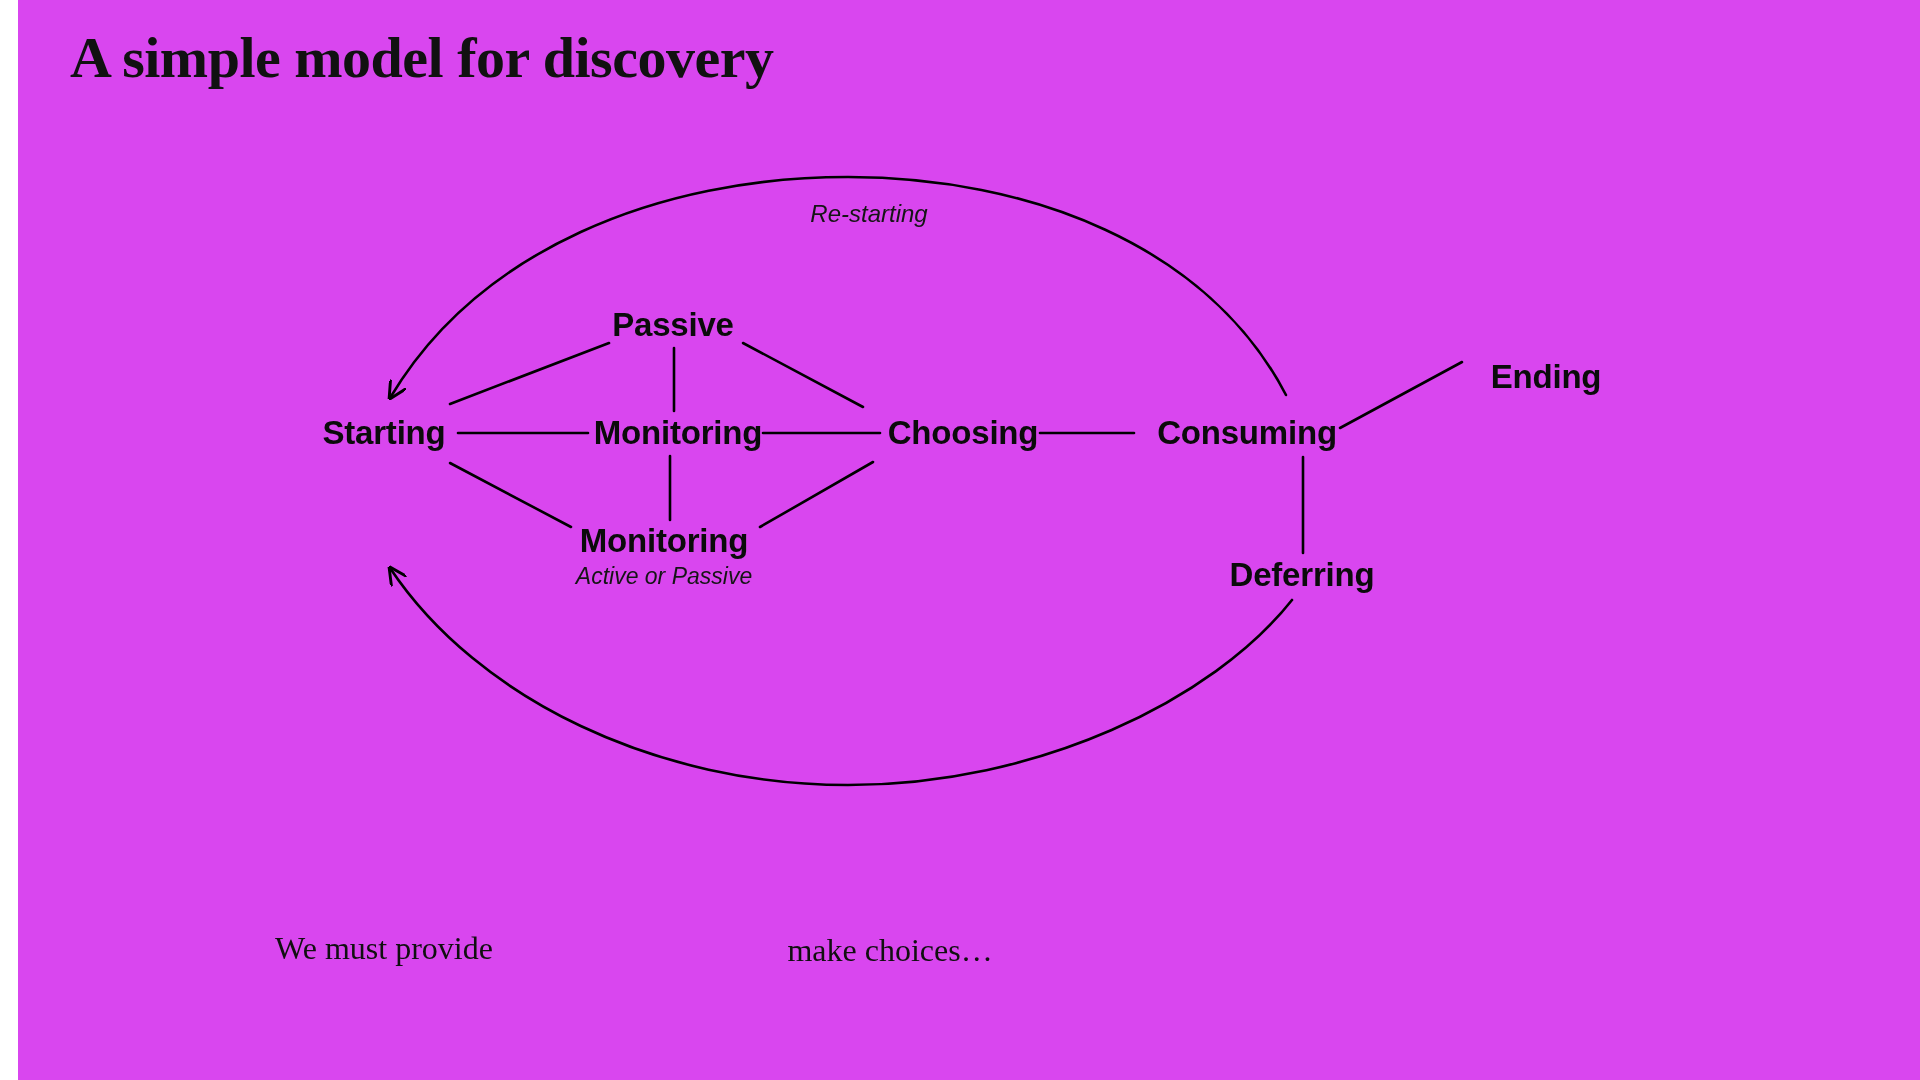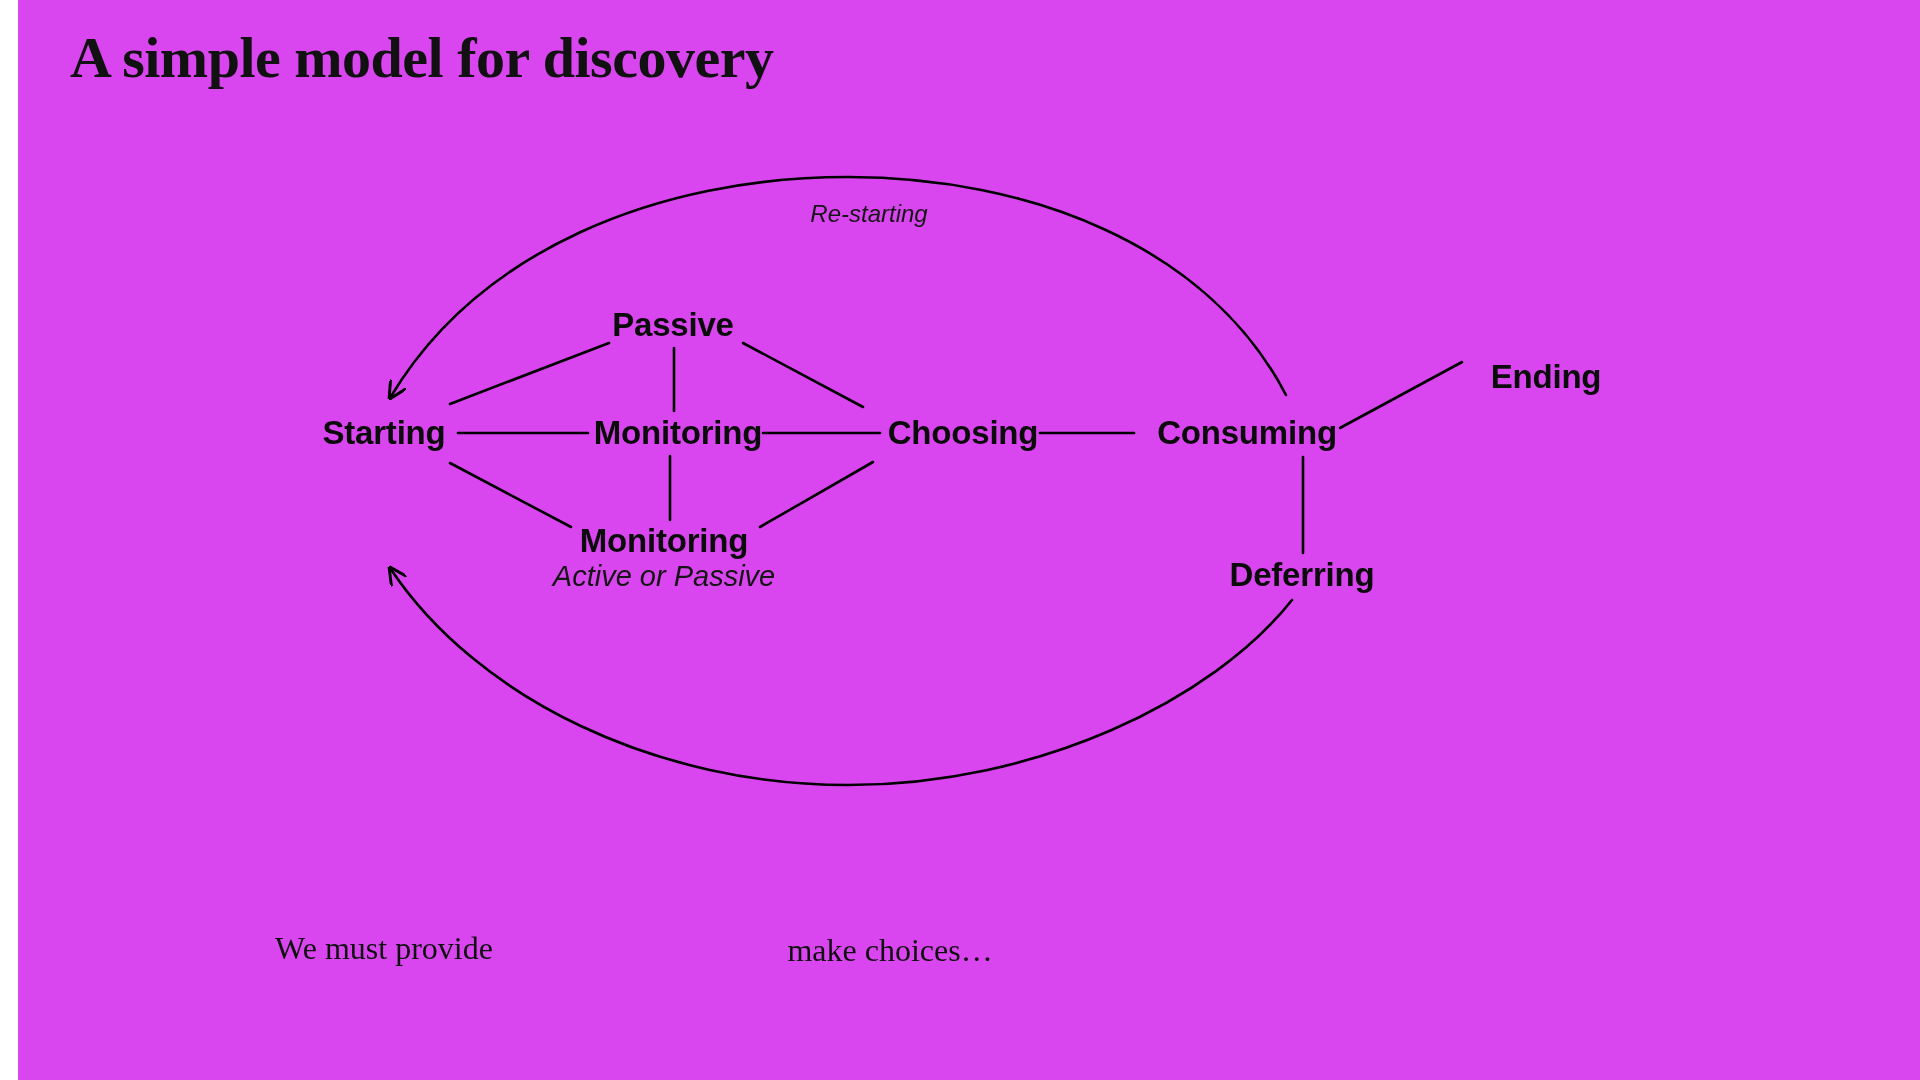--- a/index.html
+++ b/index.html
@@ -49,21 +49,21 @@
     color: #0b0b0b;
     white-space: nowrap;
     transform: translate(-50%, -50%);
     letter-spacing: -0.2px;
   }
   .sub-label {
     position: absolute;
     font-family: "Liberation Sans", sans-serif;
     font-style: italic;
     font-weight: normal;
-    font-size: 29px;
+    font-size: 23px;
     color: #151515;
     white-space: nowrap;
     transform: translate(-50%, -50%);
   }
   .edge-label {
     position: absolute;
     font-family: "Liberation Sans", sans-serif;
     font-style: italic;
     font-weight: normal;
     font-size: 24px;

